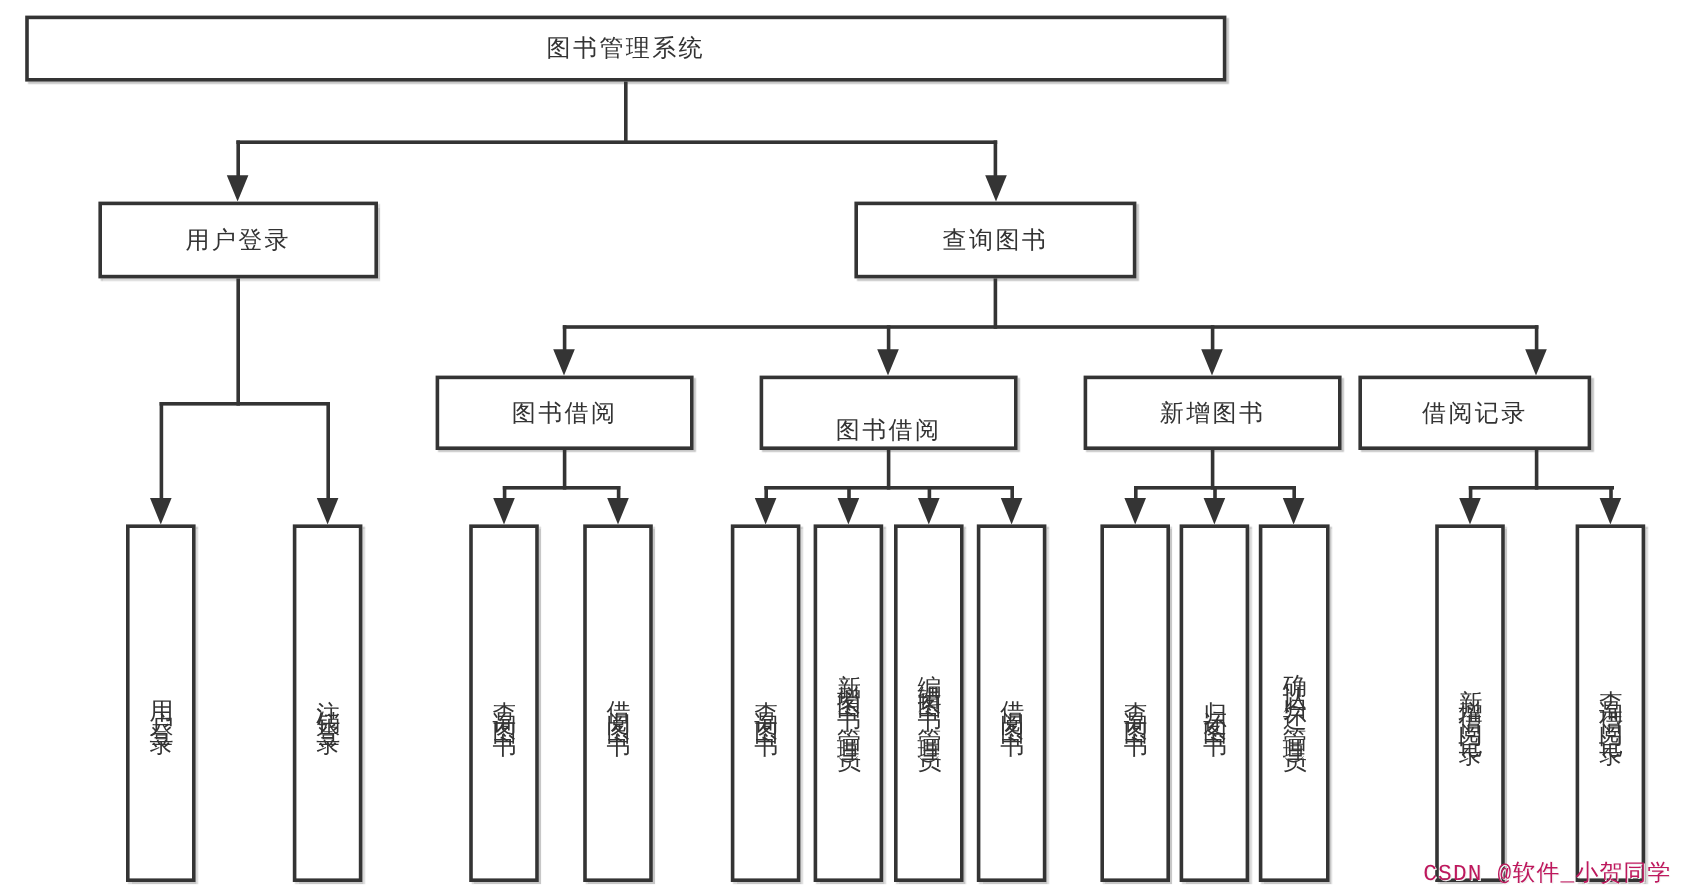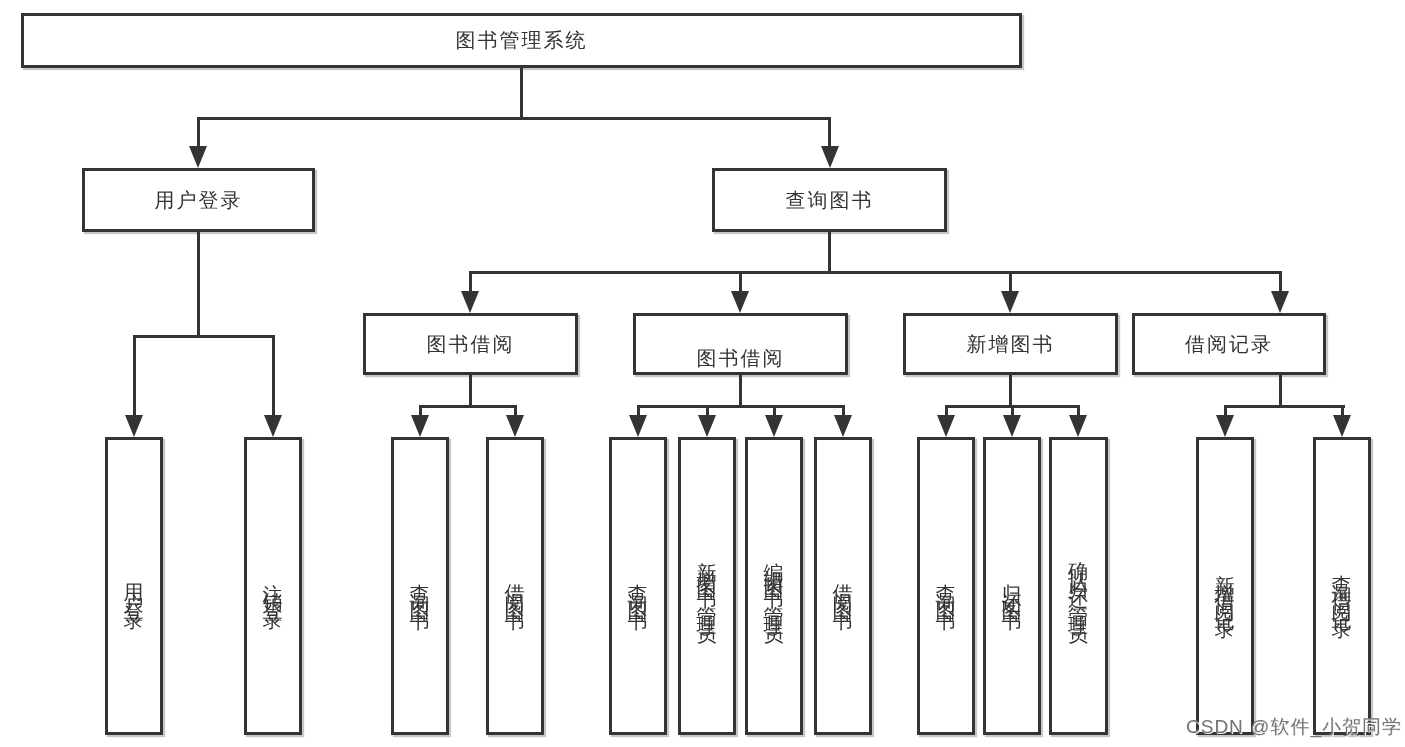--- a/index.html
+++ b/index.html
@@ -65,23 +65,24 @@
     border-left: 9px solid transparent;
     border-right: 9px solid transparent;
     border-top: 22px solid #343434;
   }
   .wm {
     position: absolute;
     left: 1186px;
     top: 714px;
     font-size: 19px;
     letter-spacing: 1px;
-    color: #737373;
+    color: #be185d;
     text-shadow: 1px 1px 0 #f2f2f2;
     white-space: nowrap;
+    font-family: Liberation Mono, monospace;
   }
 </style>
 </head>
 <body>
 
 <div id="canvas">
 
   <div class="box" style="left:21px; top:13px; width:1001px; height:55px;text-align:right;">
     <span>图书管理系统</span>
   </div>

